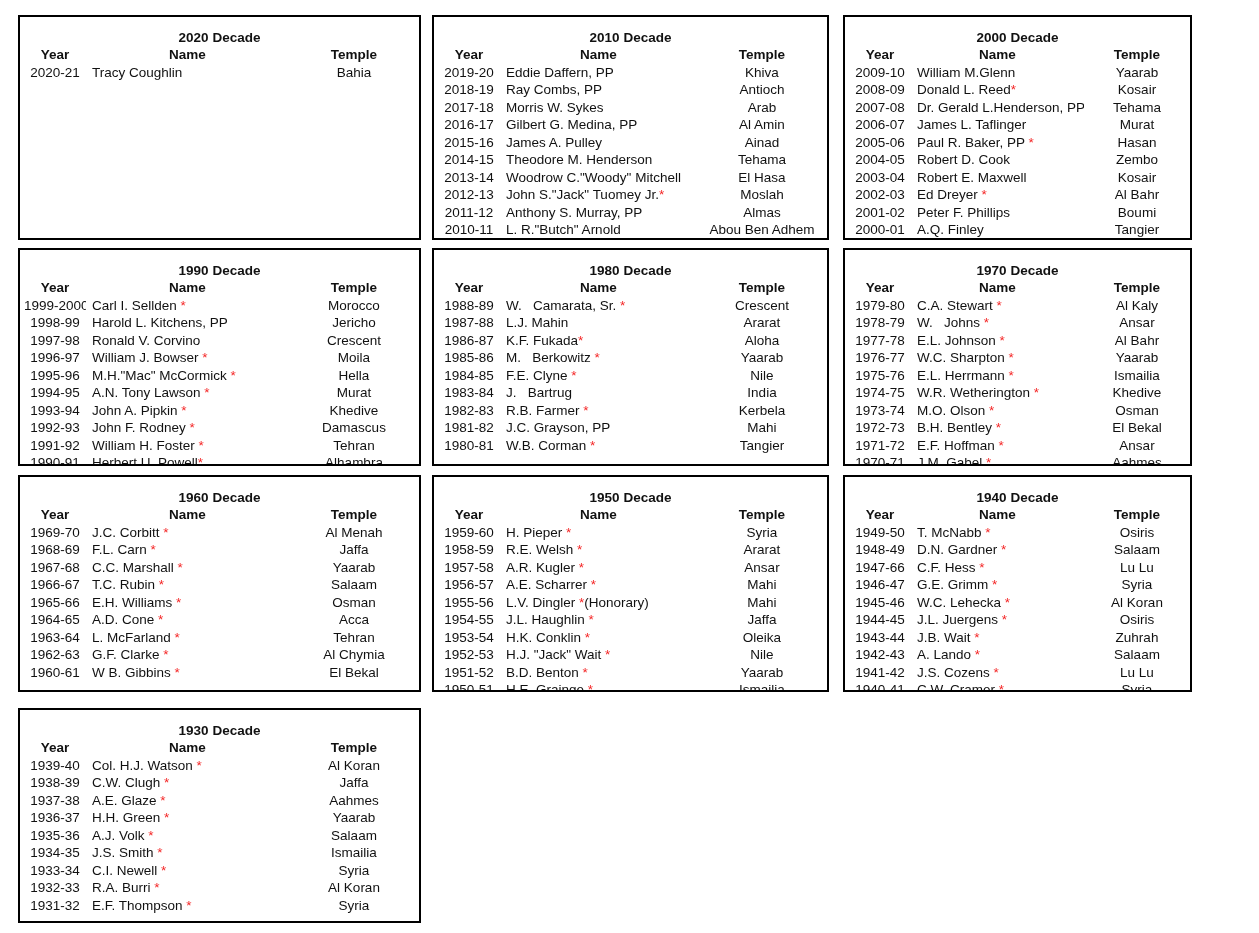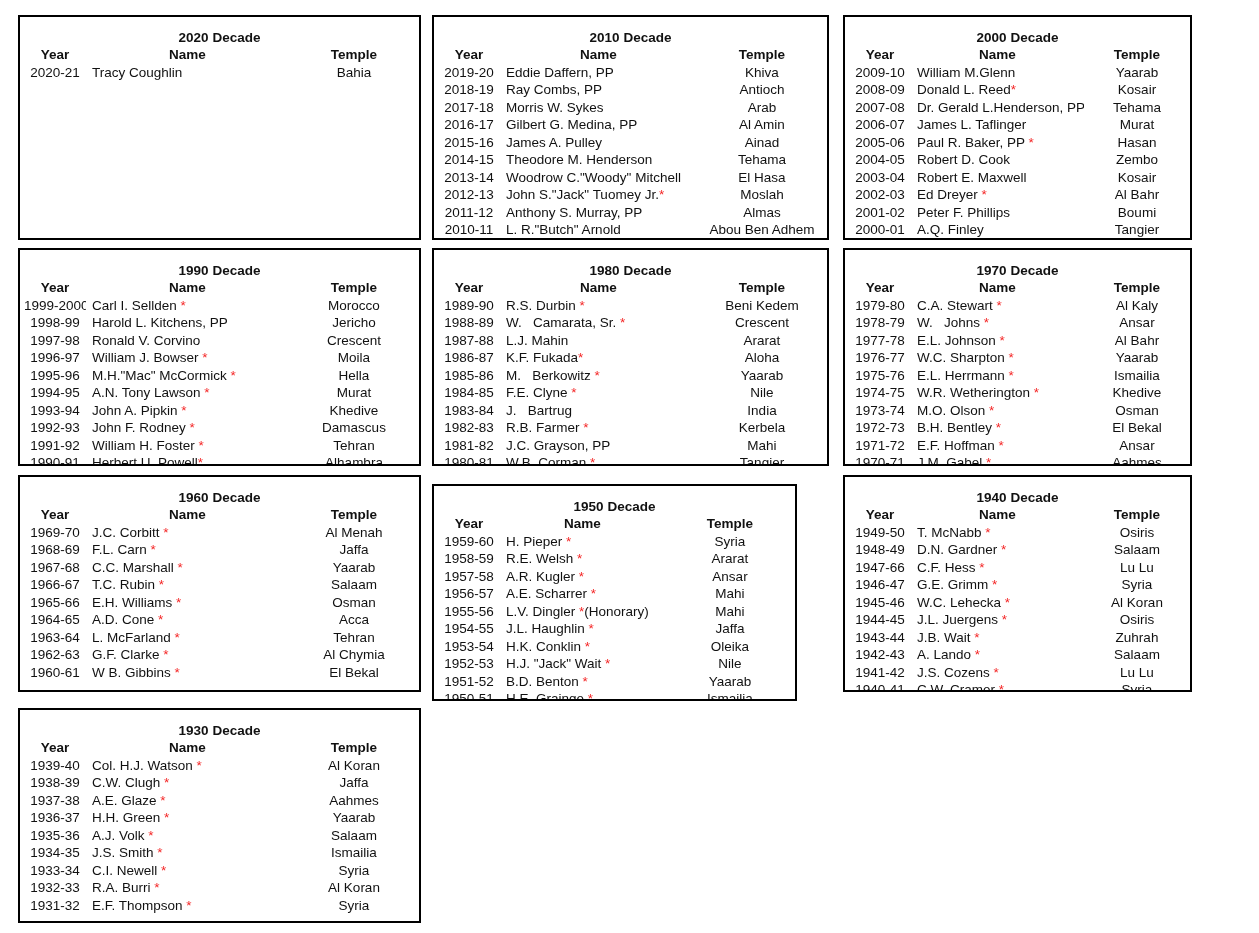--- a/index.html
+++ b/index.html
@@ -260,25 +260,20 @@
       </div>
     </div>
     <div class="decade-box" style="left: 432px; top: 248px; width: 397px; height: 218px;">
       <div class="box-title">1980 Decade</div>
       <div class="row header-row">
         <div class="year-cell hdr">Year</div>
         <div class="name-cell hdr">Name</div>
         <div class="temple-cell hdr">Temple</div>
       </div>
       <div class="row data-row">
-        <div class="year-cell">1989-90</div>
-        <div class="name-cell">R.S. Durbin <span class="star" style="color: rgb(244, 37, 37);">*</span></div>
-        <div class="temple-cell">Beni Kedem</div>
-      </div>
-      <div class="row data-row">
         <div class="year-cell">1988-89</div>
         <div class="name-cell">W.   Camarata, Sr. <span class="star" style="color: rgb(244, 37, 37);">*</span></div>
         <div class="temple-cell">Crescent</div>
       </div>
       <div class="row data-row">
         <div class="year-cell">1987-88</div>
         <div class="name-cell">L.J. Mahin</div>
         <div class="temple-cell">Ararat</div>
       </div>
       <div class="row data-row">
@@ -421,21 +416,21 @@
         <div class="year-cell">1962-63</div>
         <div class="name-cell">G.F. Clarke <span class="star" style="color: rgb(244, 37, 37);">*</span></div>
         <div class="temple-cell">Al Chymia</div>
       </div>
       <div class="row data-row">
         <div class="year-cell">1960-61</div>
         <div class="name-cell">W B. Gibbins <span class="star" style="color: rgb(244, 37, 37);">*</span></div>
         <div class="temple-cell">El Bekal</div>
       </div>
     </div>
-    <div class="decade-box" style="left: 432px; top: 475px; width: 365px; height: 217px; margin-top: 9px;">
+    <div class="decade-box" style="left: 432px; top: 475px; width: 397px; height: 217px;">
       <div class="box-title">1950 Decade</div>
       <div class="row header-row">
         <div class="year-cell hdr">Year</div>
         <div class="name-cell hdr">Name</div>
         <div class="temple-cell hdr">Temple</div>
       </div>
       <div class="row data-row">
         <div class="year-cell">1959-60</div>
         <div class="name-cell">H. Pieper <span class="star" style="color: rgb(244, 37, 37);">*</span></div>
         <div class="temple-cell">Syria</div>

